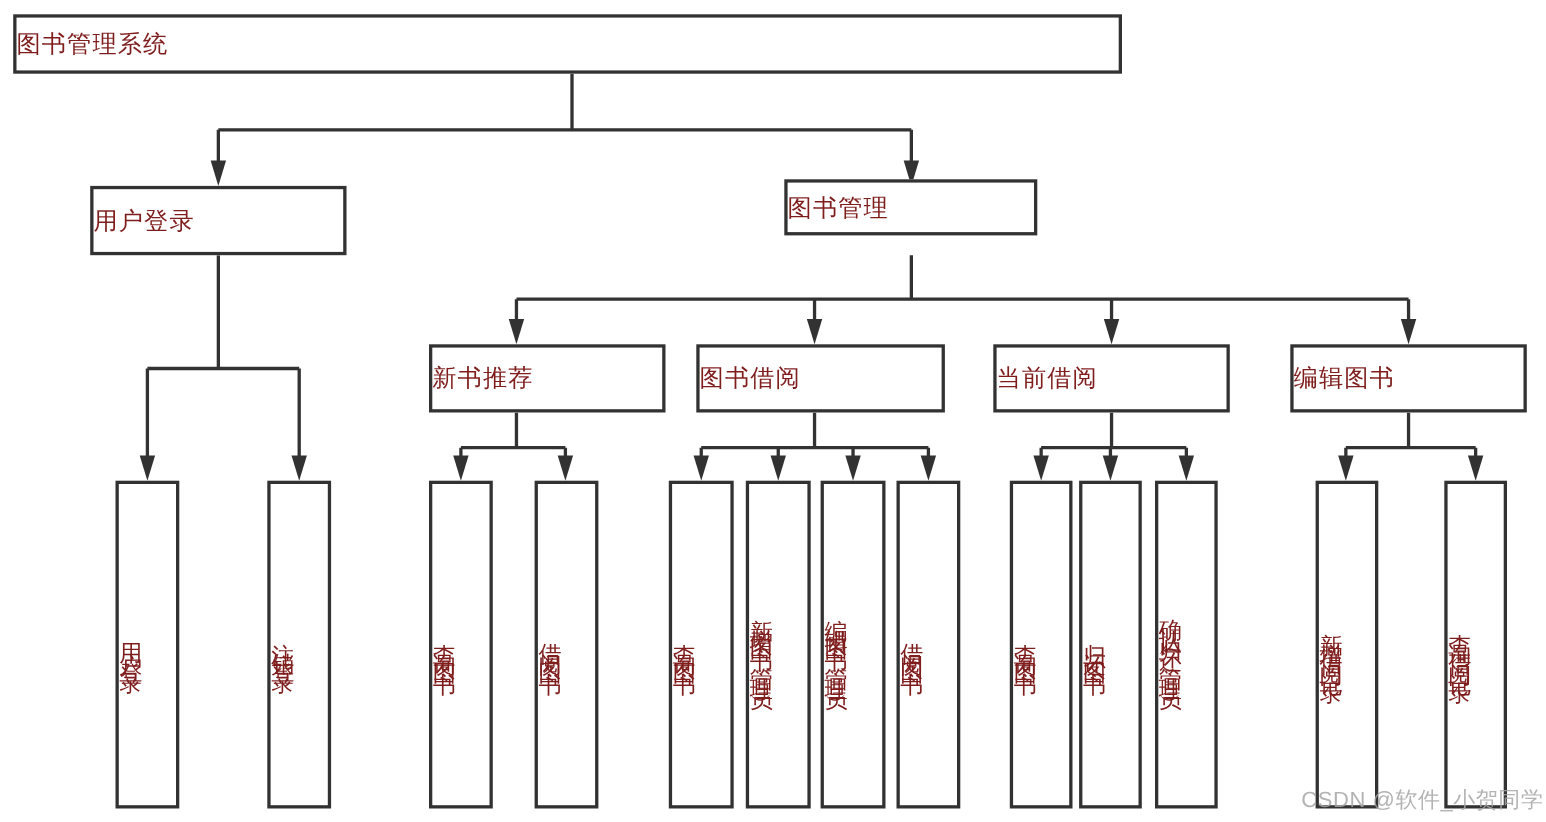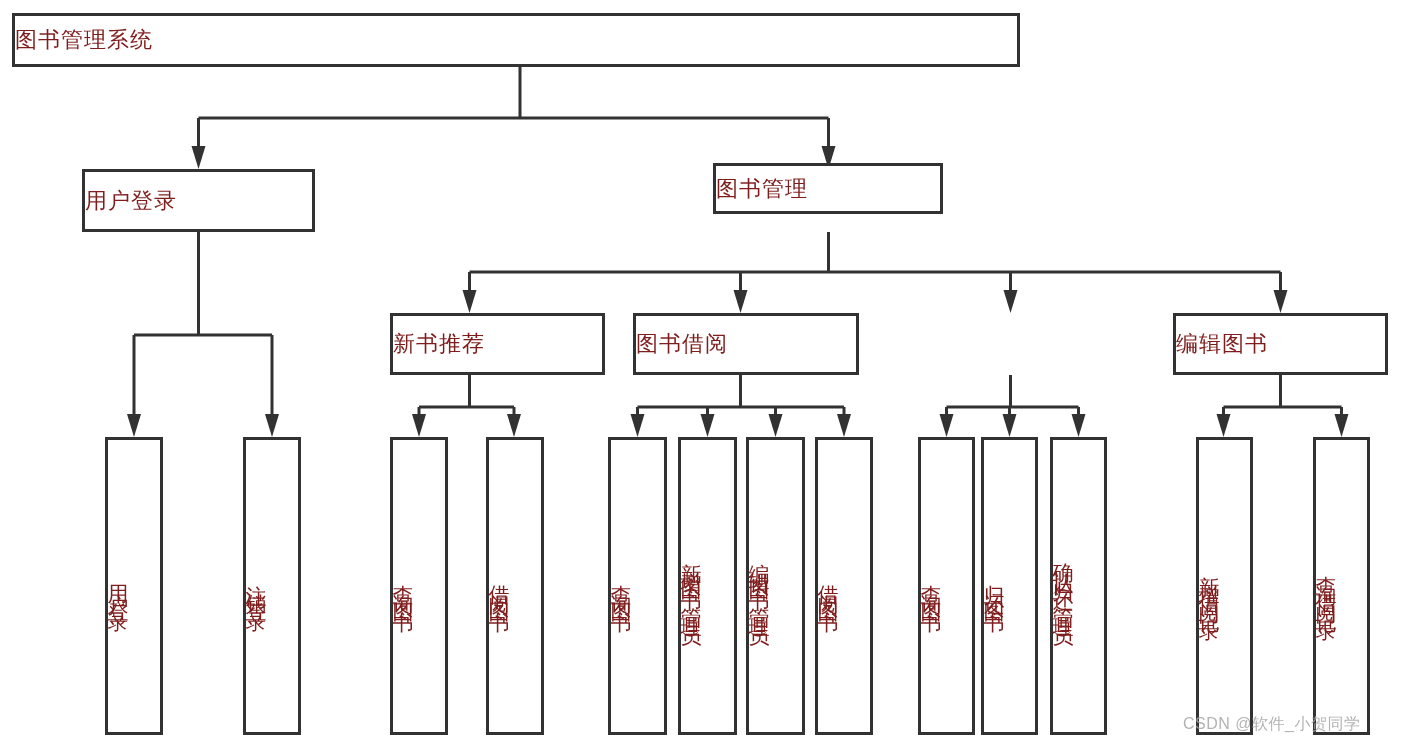--- a/index.html
+++ b/index.html
@@ -43,21 +43,21 @@
     text-orientation: upright;
     font-size: 21px;
     letter-spacing: 9px;
     line-height: 1;
     white-space: nowrap;
   }
   .watermark {
     position: absolute;
     left: 1183px;
     top: 714px;
-    font-size: 16px;
+    font-size: 20px;
     color: #a6a6a6;
     opacity: 0.85;
     white-space: nowrap;
     z-index: 5;
     letter-spacing: 0.5px;
   }
 </style>
 </head>
 <body>
 
@@ -113,20 +113,23 @@
   <div class="box h" style="left:713px; top:163px; width:230px; height:51px;">
     <span>图书管理</span>
   </div>
 
   <div class="box h" style="left:362px; top:313px; width:215px; height:62px;margin-left:28px;">
     <span>新书推荐</span>
   </div>
   <div class="box h" style="left:633px; top:313px; width:226px; height:62px;">
     <span>图书借阅</span>
   </div>
+  <div class="box h" style="left:903px; top:313px; width:215px; height:62px;">
+    <span>当前借阅</span>
+  </div>
   <div class="box h" style="left:1173px; top:313px; width:215px; height:62px;">
     <span>编辑图书</span>
   </div>
 
   <div class="box v" style="left:105px; top:437px; width:58px; height:298px;">
     <span>用户登录</span>
   </div>
   <div class="box v" style="left:243px; top:437px; width:58px; height:298px;">
     <span>注销登录</span>
   </div>

